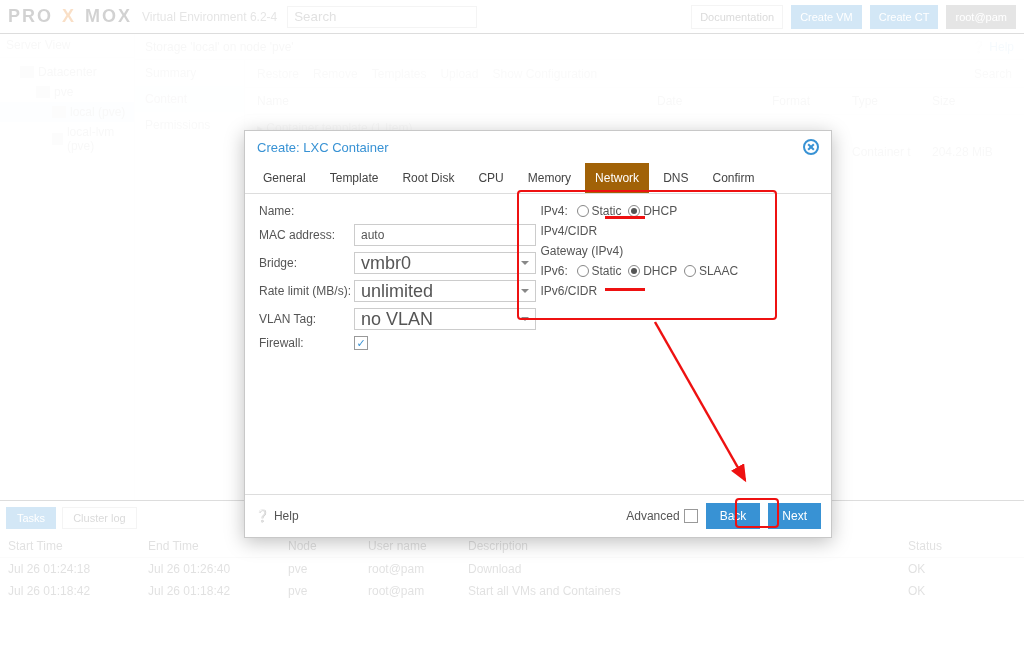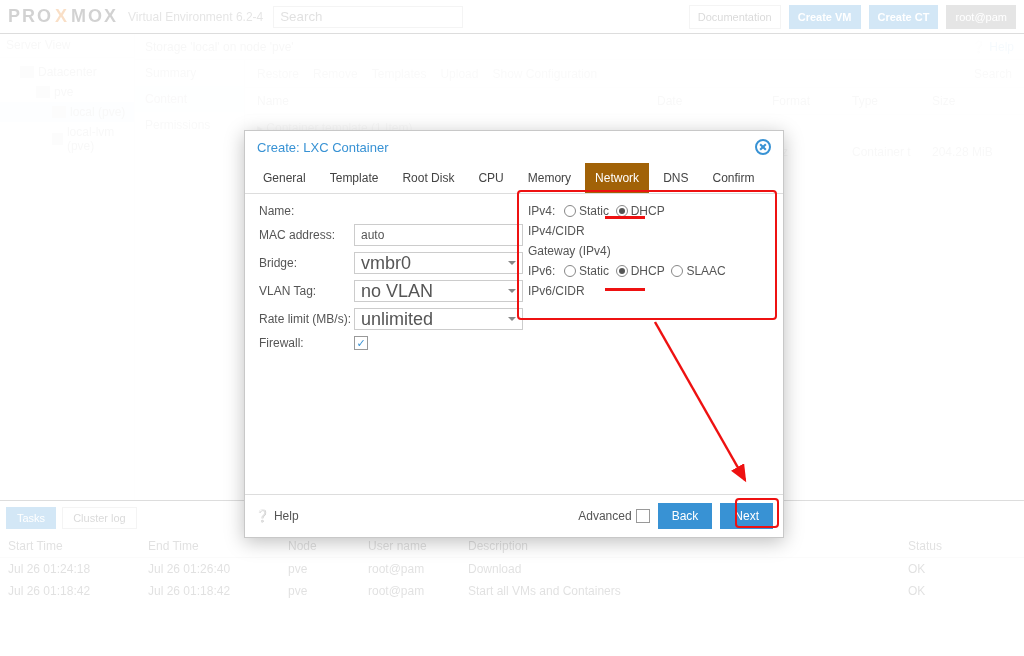--- a/index.html
+++ b/index.html
@@ -3,27 +3,27 @@
 <meta charset="utf-8">
 <style>
   * { box-sizing: border-box; margin: 0; padding: 0; font-family: "Helvetica Neue", Arial, sans-serif; }
   body { width: 1024px; height: 656px; overflow: hidden; background: #fff; color: #555; font-size: 12px; position: relative; }
 
   
   .faded::after { content:""; position:absolute; inset:0; background:rgba(255,255,255,0.78); pointer-events:none; }
 
   
   .topbar { height: 34px; display:flex; align-items:center; padding:0 8px; border-bottom:1px solid #ddd; position:relative; }
-  .logo { display:flex; align-items:center; gap:2px; font-weight:bold; font-size:18px; color:#333; letter-spacing:2px; }
+  .logo { display:flex; align-items:center; gap:9px; font-weight:bold; font-size:18px; color:#333; letter-spacing:2px; }
   .logo .x1 { color:#e57000; }
   .vlabel { margin-left:10px; color:#888; font-size:12px; }
   .search { margin-left:10px; width:190px; height:22px; border:1px solid #ccc; padding:0 6px; color:#999; }
   .tbr { margin-left:auto; display:flex; gap:8px; align-items:flex-end; }
   .btn { border:1px solid #ccc; background:#fff; height:24px; padding:0 8px; display:flex; align-items:center; font-size:11px; gap:4px; }
-  .btn.blue { background:#3892d4; border-color:#3892d4; color:#fff;font-weight:bold; }
+  .btn.blue { background:#3892d4; border-color:#3892d4; color:#fff; }
   .btn.gray { background:#8a8a8a; border-color:#8a8a8a; color:#fff; }
 
   
   .main { display:flex; height: 466px; position:relative; }
   .sidebar { width:168px; border-right:1px solid #ddd; }
   .sidebar .hdr { height:24px; border-bottom:1px solid #ddd; padding:4px 6px; color:#666; }
   .tree { padding:4px 0; }
   .tree-item { padding:3px 6px 3px 20px; display:flex; align-items:center; gap:4px; color:#666;}
   .tree-item.l2 { padding-left:36px; }
   .tree-item.l3 { padding-left:52px; }
@@ -48,21 +48,21 @@
 
   
   .bottom { height:156px; border-top:1px solid #ddd; position:relative; }
   .btabs { padding:6px; display:flex; gap:6px; }
   .btab { padding:4px 10px; border:1px solid #ccc; font-size:11px; }
   .btab.sel{ background:#3892d4; color:#fff; border-color:#3892d4;}
   .bhdr, .brow { display:flex; padding:4px 8px; color:#777; }
   .bStart{width:140px}.bEnd{width:140px}.bNode{width:80px}.bUser{width:100px}.bDesc{width:440px}.bStat{width:80px}
 
   
-  .modal { position:absolute; left:244px; top:130px; width:540px; background:#fff; border:1px solid #c8c8c8; box-shadow:0 4px 18px rgba(0,0,0,0.25); z-index:50; }
+  .modal { position:absolute; left:244px; top:130px; width:588px; background:#fff; border:1px solid #c8c8c8; box-shadow:0 4px 18px rgba(0,0,0,0.25); z-index:50; }
   .mtitle { padding:8px 12px; color:#3892d4; font-size:13px; display:flex; align-items:center;}
   .mtitle .close { margin-left:auto; width:16px; height:16px; border:2px solid #3892d4; border-radius:50%; position:relative;}
   .mtitle .close::before,.mtitle .close::after{content:"";position:absolute;left:2px;top:5px;width:8px;height:2px;background:#3892d4;}
   .mtitle .close::before{transform:rotate(45deg);} .mtitle .close::after{transform:rotate(-45deg);}
   .mtabs { display:flex; border-bottom:1px solid #ddd; padding:0 8px; gap:4px;}
   .mtab { padding:8px 10px; font-size:12px; color:#444; }
   .mtab.sel { background:#a16207; color:#fff; }
   .mbody { padding:10px 14px 60px 14px; min-height:300px; display:flex; gap:5px; }
   .col { flex:1; }
   .frow { display:flex; align-items:center; margin-bottom:6px; }
@@ -235,26 +235,26 @@
         </div>
       <div class="frow">
           <label>MAC address:</label>
         <input class="finput" value="auto" style="">
         </div>
       <div class="frow">
           <label>Bridge:</label>
         <div class="fsel">vmbr0</div>
         </div>
       <div class="frow">
+          <label>Rate limit (MB/s):</label>
+        <div class="fsel">unlimited</div>
+        </div>
+      <div class="frow">
           <label>VLAN Tag:</label>
         <div class="fsel">no VLAN</div>
-        </div>
-      <div class="frow">
-          <label>Rate limit (MB/s):</label>
-        <div class="fsel">unlimited</div>
         </div>
       <div class="frow">
           <label>Firewall:</label>
         <span class="fchk">✓</span>
         </div>
     </div>
     <div class="col">
       <div class="frow">
         <label style="width:36px">IPv4:</label>
         <span class="radio"></span><span>Static</span>

